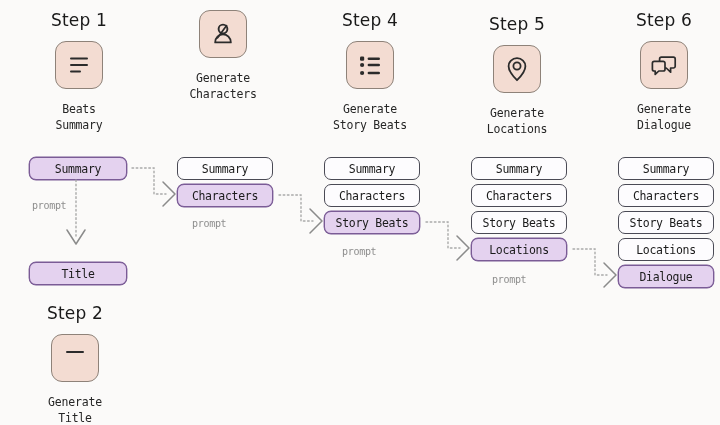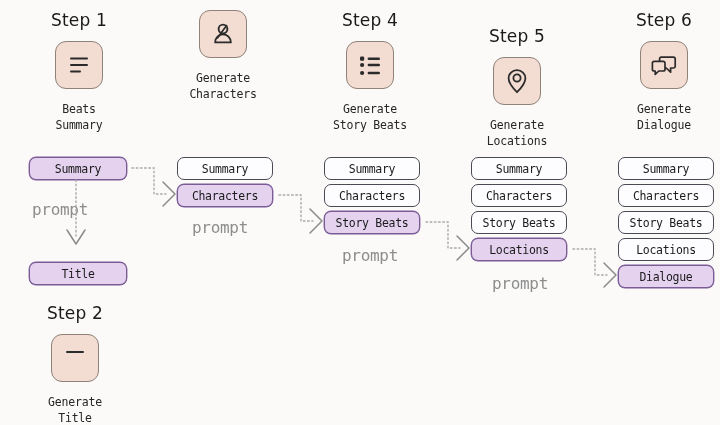--- a/index.html
+++ b/index.html
@@ -80,21 +80,21 @@
   .pill.hl {
     background: #e4d2ef;
     border-color: #7a5b96;
     box-shadow: 0 0 0 0.4px #7a5b96;
   }
 
   
   .prompt-label {
     position: absolute;
     font-family: "DejaVu Sans Mono", "Liberation Mono", monospace;
-    font-size: 16px;
+    font-size: 10px;
     color: #8d8d8d;
     letter-spacing: -0.3px;
     white-space: nowrap;
   }
 
   
   .conn {
     position: absolute;
     overflow: visible;
   }
@@ -178,21 +178,21 @@
         <rect x="10.6" y="9.8" width="12.4" height="2.5" rx="1.25" fill="#2b2b2b"></rect>
         <rect x="10.6" y="17.8" width="12.4" height="2.5" rx="1.25" fill="#2b2b2b"></rect>
       </svg>
     </div>
     <div class="step-caption">
       <div>Generate</div>
       <div>Story Beats</div>
     </div>
   </div>
 
-  <div class="step-block" style="left:442px; top:26px;">
+  <div class="step-block" style="left:442px; top:14px;">
     <div class="step-title">Step 5</div>
     <div class="icon-box">
       <svg width="24" height="28" viewBox="0 0 24 28" aria-hidden="true">
         <path d="M12 3.2 C7.2 3.2 3.6 6.8 3.6 11.2 C3.6 15.1 8.4 21.6 12 25.2 C15.6 21.6 20.4 15.1 20.4 11.2 C20.4 6.8 16.8 3.2 12 3.2 Z" fill="none" stroke="#2b2b2b" stroke-width="1.8" stroke-linejoin="round"></path>
         <circle cx="12" cy="11" r="3.6" fill="none" stroke="#2b2b2b" stroke-width="1.8"></circle>
       </svg>
     </div>
     <div class="step-caption">
       <div>Generate</div>
       <div>Locations</div>

